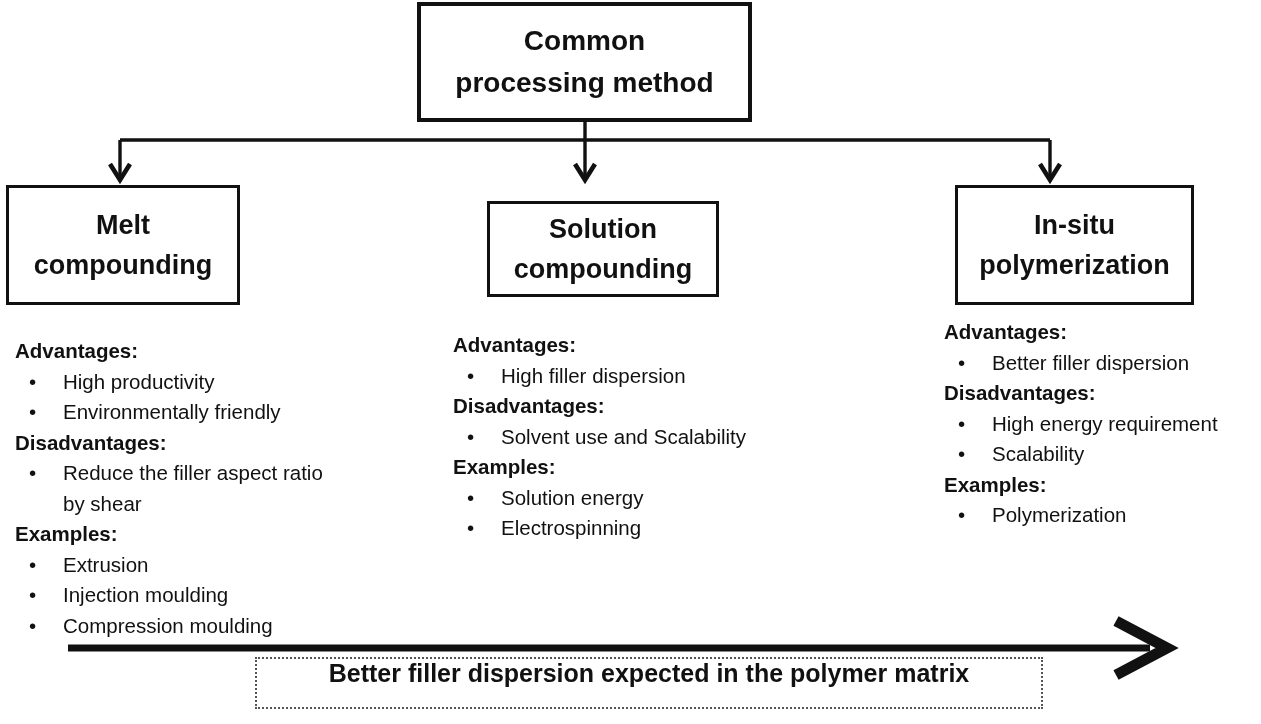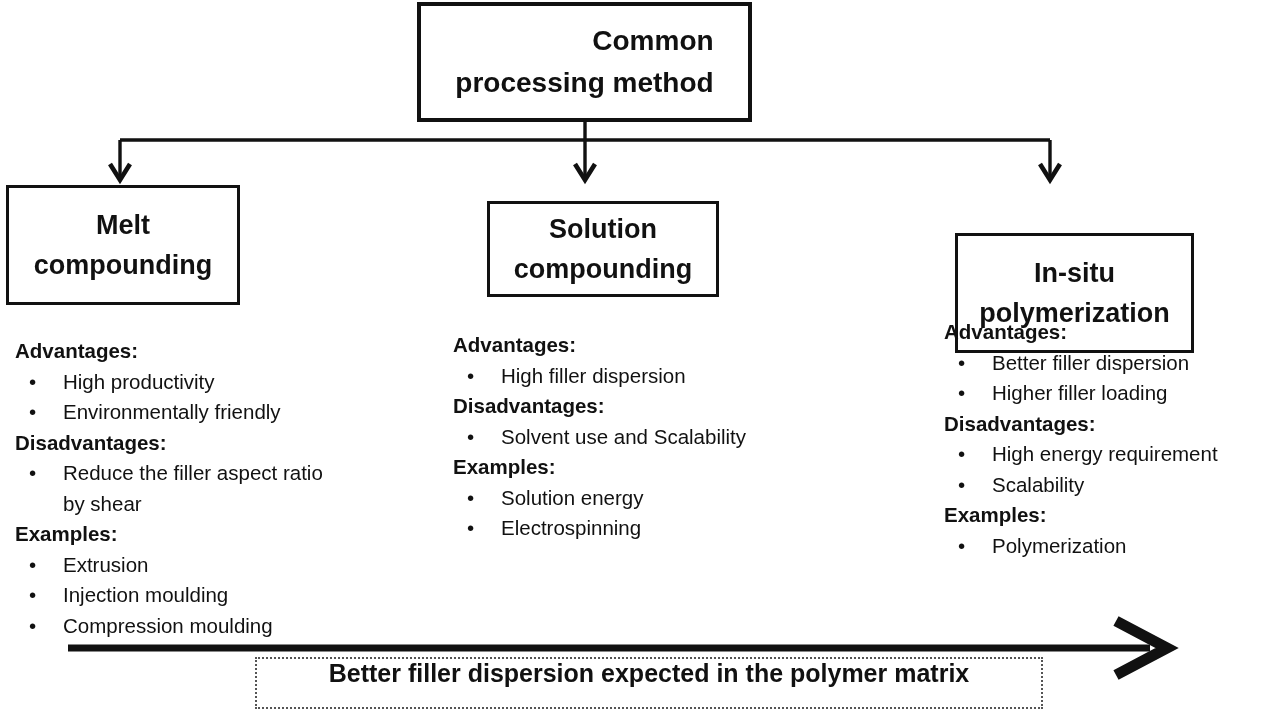--- a/index.html
+++ b/index.html
@@ -37,26 +37,25 @@
     white-space: pre-line;
     font-size: 27px;
     line-height: 40px;
   }
   .root-box {
     left: 417px;
     top: 2px;
     width: 335px;
     height: 120px;
     border-width: 4px;
-    text-align: right;
   }
   .root-box .node-title { font-size: 28px; line-height: 42px; }
   .melt-box     { left: 6px;  top: 185px; width: 234px; height: 120px; }
   .solution-box { left: 487px; top: 201px; width: 232px; height: 96px; }
-  .insitu-box   { left: 955px; top: 185px; width: 239px; height: 120px; margin-top: 48px; }
+  .insitu-box   { left: 955px; top: 185px; width: 239px; height: 120px; }
 
   .col {
     position: absolute;
     font-size: 20.5px;
     line-height: 30.5px;
   }
   .col-1 { left: 15px;  top: 336px; width: 352px; }
   .col-2 { left: 453px; top: 330px; width: 432px; }
   .col-3 { left: 944px; top: 317px; width: 316px; }
 
@@ -145,21 +144,20 @@
     <div class="section-heading">Disadvantages:</div>
     <div class="bullet-item">Solvent use and Scalability</div>
     <div class="section-heading">Examples:</div>
     <div class="bullet-item">Solution energy</div>
     <div class="bullet-item">Electrospinning</div>
   </div>
 
   <div class="col col-3">
     <div class="section-heading">Advantages:</div>
     <div class="bullet-item">Better filler dispersion</div>
-    <div class="bullet-item">Higher filler loading</div>
     <div class="section-heading">Disadvantages:</div>
     <div class="bullet-item">High energy requirement</div>
     <div class="bullet-item">Scalability</div>
     <div class="section-heading">Examples:</div>
     <div class="bullet-item">Polymerization</div>
   </div>
 
   <div class="footer-banner">
     <span>Better filler dispersion expected in the polymer matrix</span>
   </div>

